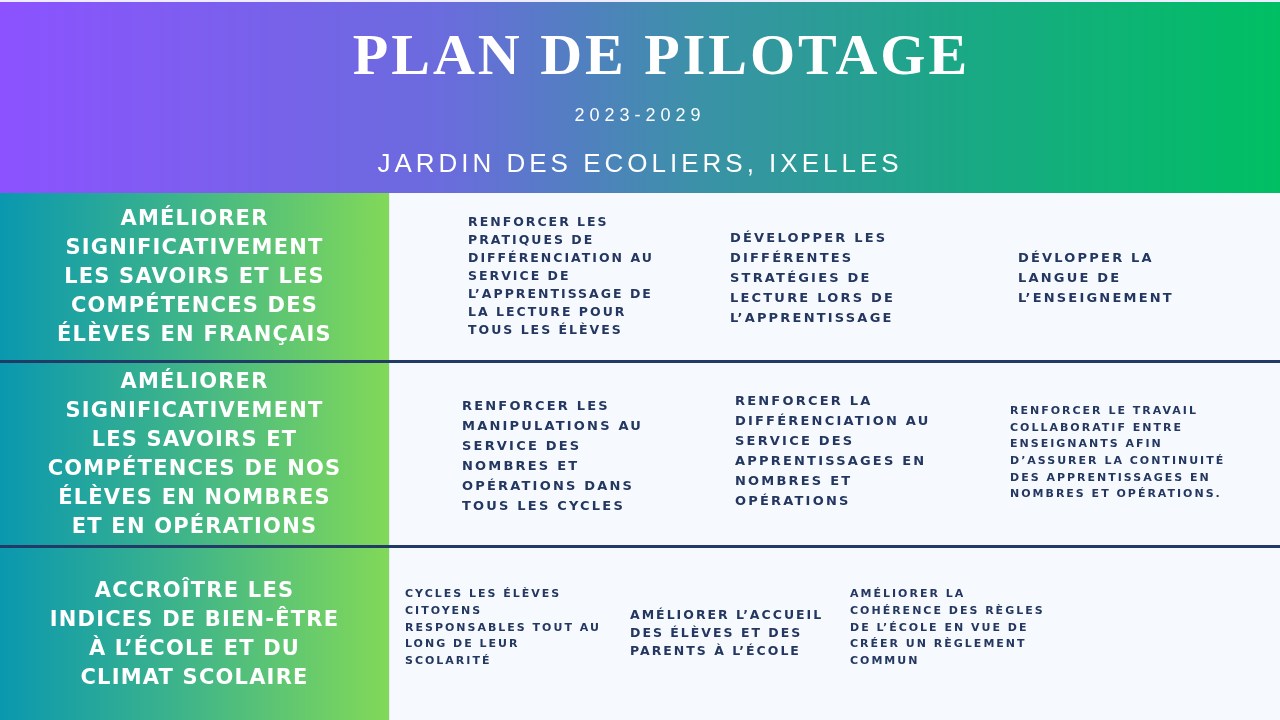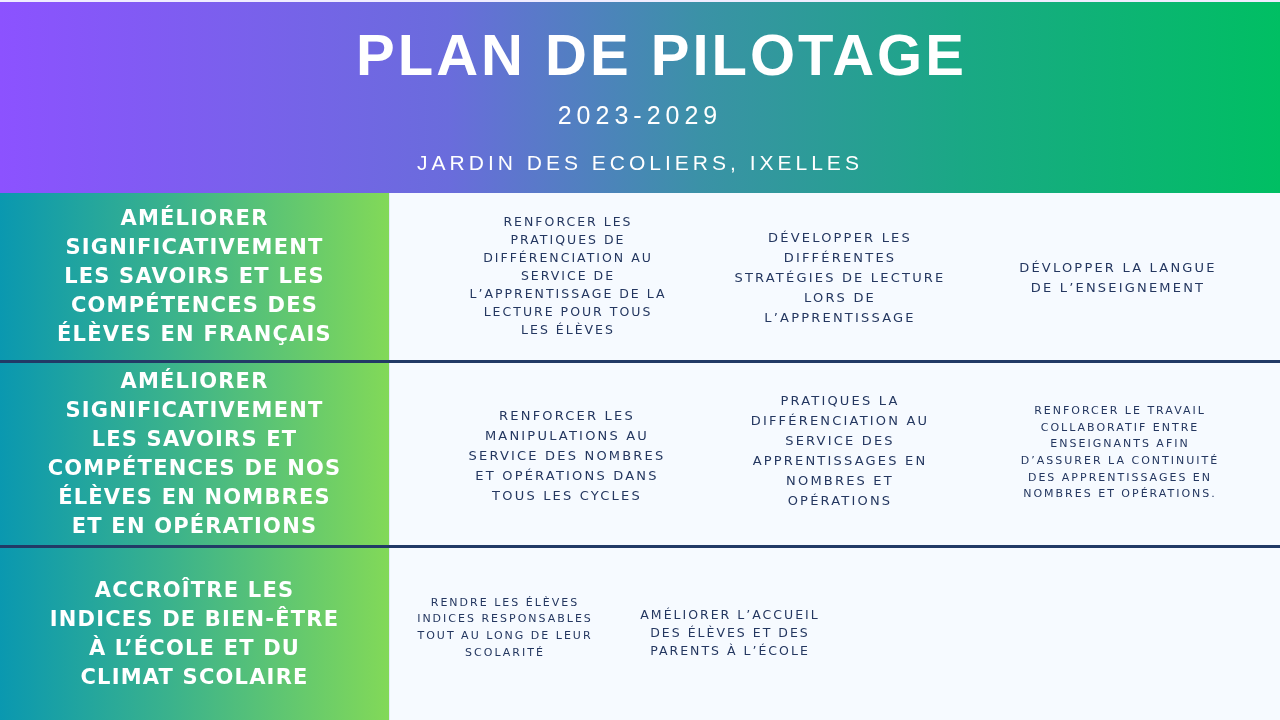--- a/index.html
+++ b/index.html
@@ -7,32 +7,32 @@
   body { position: relative; font-family: "DejaVu Sans", sans-serif; }
 
   .header {
     position: absolute; left: 0; top: 0; width: 1280px; height: 193px;
     background: linear-gradient(90deg, #8c52ff 0%, #6a6cdc 35%, #3a92a6 55%, #1aa885 75%, #00bf63 100%);
     border-top: 2px solid #f0ecff;
     text-align: center; color: #ffffff;
   }
   .title {
     position: absolute; left: 0; right: 0; top: 18px;
-    font-family: Liberation Sans, sans-serif; font-weight: bold;
+    font-family: Liberation Serif, serif; font-weight: bold;
     font-size: 58px; letter-spacing: 3px; line-height: 70px; margin-left: 43px;
   }
   .years {
     position: absolute; left: 0; right: 0; top: 97px;
     font-family: "Liberation Sans", sans-serif;
-    font-size: 25px; letter-spacing: 5px; line-height: 32px;
+    font-size: 18px; letter-spacing: 5px; line-height: 32px;
   }
   .school {
     position: absolute; left: 0; right: 0; top: 147px;
     font-family: "Liberation Sans", sans-serif;
-    font-size: 21px; letter-spacing: 4px; line-height: 28px;
+    font-size: 26px; letter-spacing: 4px; line-height: 28px;
   }
 
   .row { position: absolute; left: 0; width: 1280px; display: flex; }
   .row-1 { top: 193px; height: 167px; }
   .row-2 { top: 363px; height: 182px; }
   .row-3 { top: 548px; height: 172px; }
 
   .divider { position: absolute; left: 0; width: 1280px; height: 3px; background: #223a66; }
   .divider-1 { top: 360px; }
   .divider-2 { top: 545px; }
@@ -43,21 +43,21 @@
     display: flex; align-items: center; justify-content: center; text-align: center;
     color: #ffffff; font-weight: bold; font-size: 21px; line-height: 29px;
     letter-spacing: 1.2px; padding: 0 40px;
   }
   .actions {
     flex: 1; height: 100%; background: #f6faff; border-left: 1px solid #e4ecf6;
     position: relative;
   }
   .action {
     position: absolute; display: flex; align-items: center; justify-content: center;
-    text-align: center; color: #243760; font-weight: normal;
+    text-align: left; color: #243760; font-weight: bold;
     font-size: 13px; letter-spacing: 2.2px; line-height: 20px;
   }
   .action.small { font-size: 11px; letter-spacing: 2px; line-height: 16.7px; }
   .action.mid { font-size: 12.5px; letter-spacing: 2px; line-height: 18px; }
 </style>
 </head>
 <body>
 
 <div class="header">
   <div class="title">PLAN DE PILOTAGE</div>
@@ -72,25 +72,26 @@
     <div class="action" style="left:628px; top:45px; width:200px; height:80px;">DÉVLOPPER LA LANGUE DE L’ENSEIGNEMENT</div>
     <div class="action" style="left:340px; top:30px; width:220px; height:110px;">DÉVELOPPER LES DIFFÉRENTES STRATÉGIES DE LECTURE LORS DE L’APPRENTISSAGE</div>
   </div>
 </div>
 <div class="divider divider-1"></div>
 
 <div class="row row-2">
   <div class="objective">AMÉLIORER SIGNIFICATIVEMENT LES SAVOIRS ET COMPÉTENCES DE NOS ÉLÈVES EN NOMBRES ET EN OPÉRATIONS</div>
   <div class="actions">
     <div class="action" style="left:72px; top:30px; width:210px; height:125px;">RENFORCER LES MANIPULATIONS AU SERVICE DES NOMBRES ET OPÉRATIONS DANS TOUS LES CYCLES</div>
-    <div class="action" style="left:345px; top:25px; width:210px; height:125px;">PRATIQUES LA DIFFÉRENCIATION AU SERVICE DES APPRENTISSAGES EN NOMBRES ET OPÉRATIONS</div>
+    <div class="action" style="left:345px; top:25px; width:210px; height:125px;">RENFORCER LA DIFFÉRENCIATION AU SERVICE DES APPRENTISSAGES EN NOMBRES ET OPÉRATIONS</div>
     <div class="action small" style="left:620px; top:20px; width:220px; height:140px;">RENFORCER LE TRAVAIL COLLABORATIF ENTRE ENSEIGNANTS AFIN D’ASSURER LA CONTINUITÉ DES APPRENTISSAGES EN NOMBRES ET OPÉRATIONS.</div>
   </div>
 </div>
 <div class="divider divider-2"></div>
 
 <div class="row row-3">
   <div class="objective">ACCROÎTRE LES INDICES DE BIEN-ÊTRE À L’ÉCOLE ET DU CLIMAT SCOLAIRE</div>
   <div class="actions">
-    <div class="action small" style="left:15px; top:30px; width:200px; height:100px;">RENDRE LES ÉLÈVES INDICES RESPONSABLES TOUT AU LONG DE LEUR SCOLARITÉ</div>
+    <div class="action small" style="left:15px; top:30px; width:200px; height:100px;">CYCLES LES ÉLÈVES CITOYENS RESPONSABLES TOUT AU LONG DE LEUR SCOLARITÉ</div>
     <div class="action mid" style="left:240px; top:40px; width:200px; height:90px;">AMÉLIORER L’ACCUEIL DES ÉLÈVES ET DES PARENTS À L’ÉCOLE</div>
+    <div class="action small" style="left:460px; top:30px; width:210px; height:100px;">AMÉLIORER LA COHÉRENCE DES RÈGLES DE L’ÉCOLE EN VUE DE CRÉER UN RÈGLEMENT COMMUN</div>
   </div>
 </div>
 
 </body></html>

